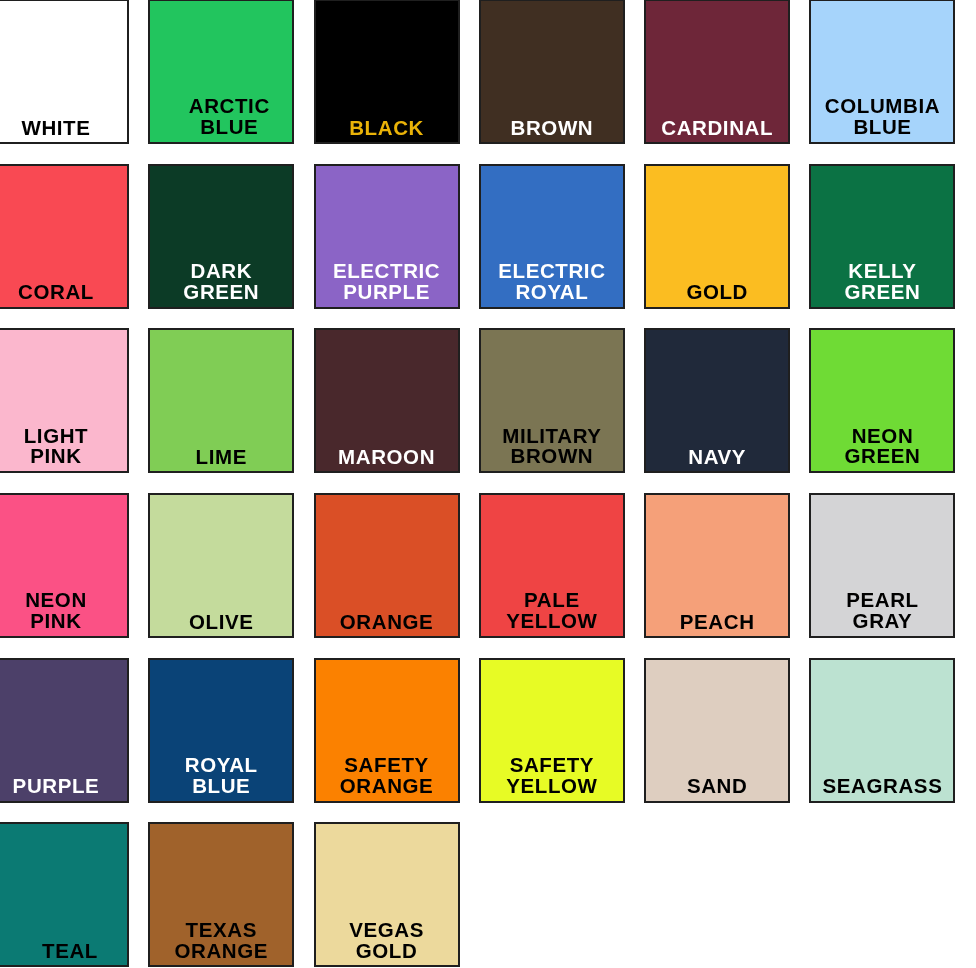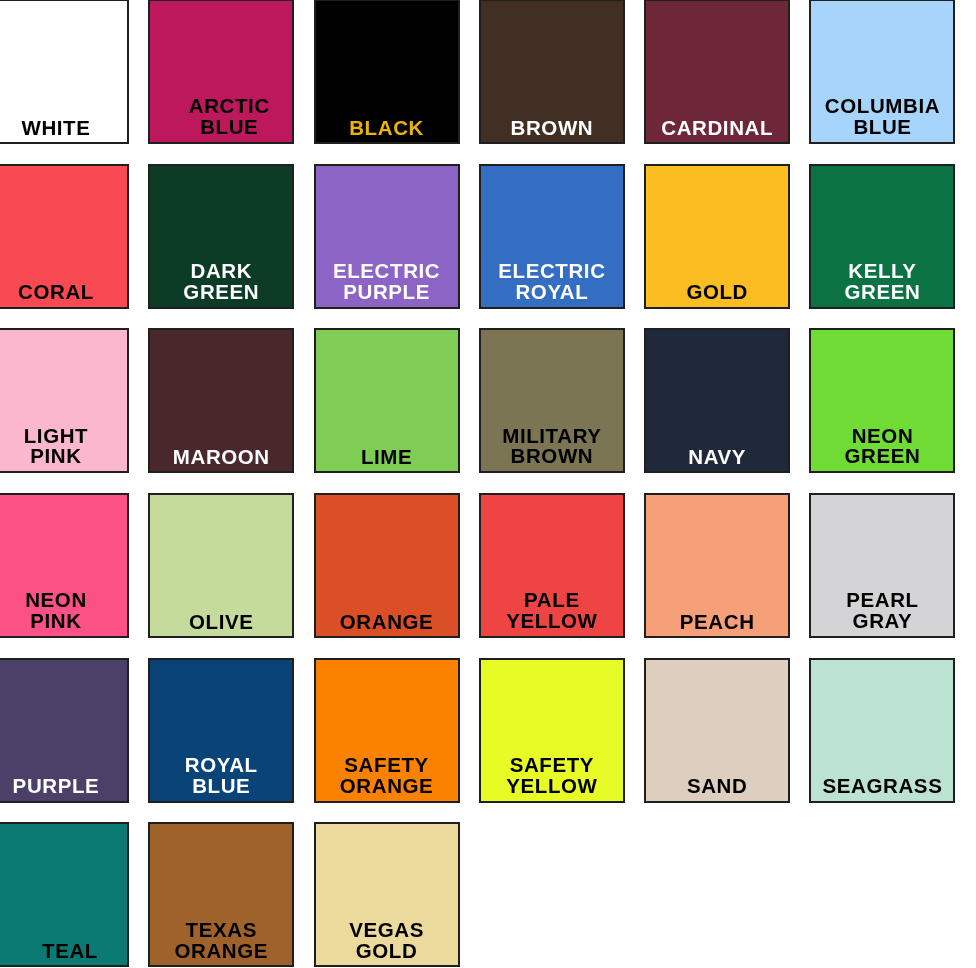--- a/index.html
+++ b/index.html
@@ -74,21 +74,21 @@
 </head>
 <body>
 
 <div id="swatch-grid" style="background: rgb(255, 255, 255);">
     <div class="swatch-cell">
       <div class="swatch" style="background: rgb(255, 255, 255); border-color: rgb(31, 31, 31);">
         <span class="swatch-label" style="color: rgb(0, 0, 0);">WHITE</span>
       </div>
     </div>
     <div class="swatch-cell">
-      <div class="swatch" style="background: #be185d; border-color: rgb(31, 31, 31); padding-left: 16px;">
+      <div class="swatch" style="background: #22c55e; border-color: rgb(31, 31, 31); padding-left: 16px;">
         <span class="swatch-label two-line" style="color: rgb(0, 0, 0);">ARCTIC
 BLUE</span>
       </div>
     </div>
     <div class="swatch-cell">
       <div class="swatch" style="background: rgb(0, 0, 0); border-color: rgb(31, 31, 31);">
         <span class="swatch-label" style="color: #eab308;">BLACK</span>
       </div>
     </div>
     <div class="swatch-cell">
@@ -141,27 +141,27 @@
 GREEN</span>
       </div>
     </div>
     <div class="swatch-cell">
       <div class="swatch" style="background: rgb(251, 183, 205); border-color: rgb(31, 31, 31);">
         <span class="swatch-label two-line" style="color: rgb(0, 0, 0);">LIGHT
 PINK</span>
       </div>
     </div>
     <div class="swatch-cell">
+      <div class="swatch" style="background: rgb(128, 205, 85); border-color: rgb(31, 31, 31);">
+        <span class="swatch-label" style="color: rgb(0, 0, 0);">LIME</span>
+      </div>
+    </div>
+    <div class="swatch-cell">
       <div class="swatch" style="background: rgb(73, 40, 44); border-color: rgb(31, 31, 31);">
         <span class="swatch-label" style="color: rgb(255, 255, 255);">MAROON</span>
-      </div>
-    </div>
-    <div class="swatch-cell">
-      <div class="swatch" style="background: rgb(128, 205, 85); border-color: rgb(31, 31, 31);">
-        <span class="swatch-label" style="color: rgb(0, 0, 0);">LIME</span>
       </div>
     </div>
     <div class="swatch-cell">
       <div class="swatch" style="background: rgb(123, 117, 83); border-color: rgb(31, 31, 31);">
         <span class="swatch-label two-line" style="color: rgb(0, 0, 0);">MILITARY
 BROWN</span>
       </div>
     </div>
     <div class="swatch-cell">
       <div class="swatch" style="background: rgb(32, 41, 58); border-color: rgb(31, 31, 31);">

